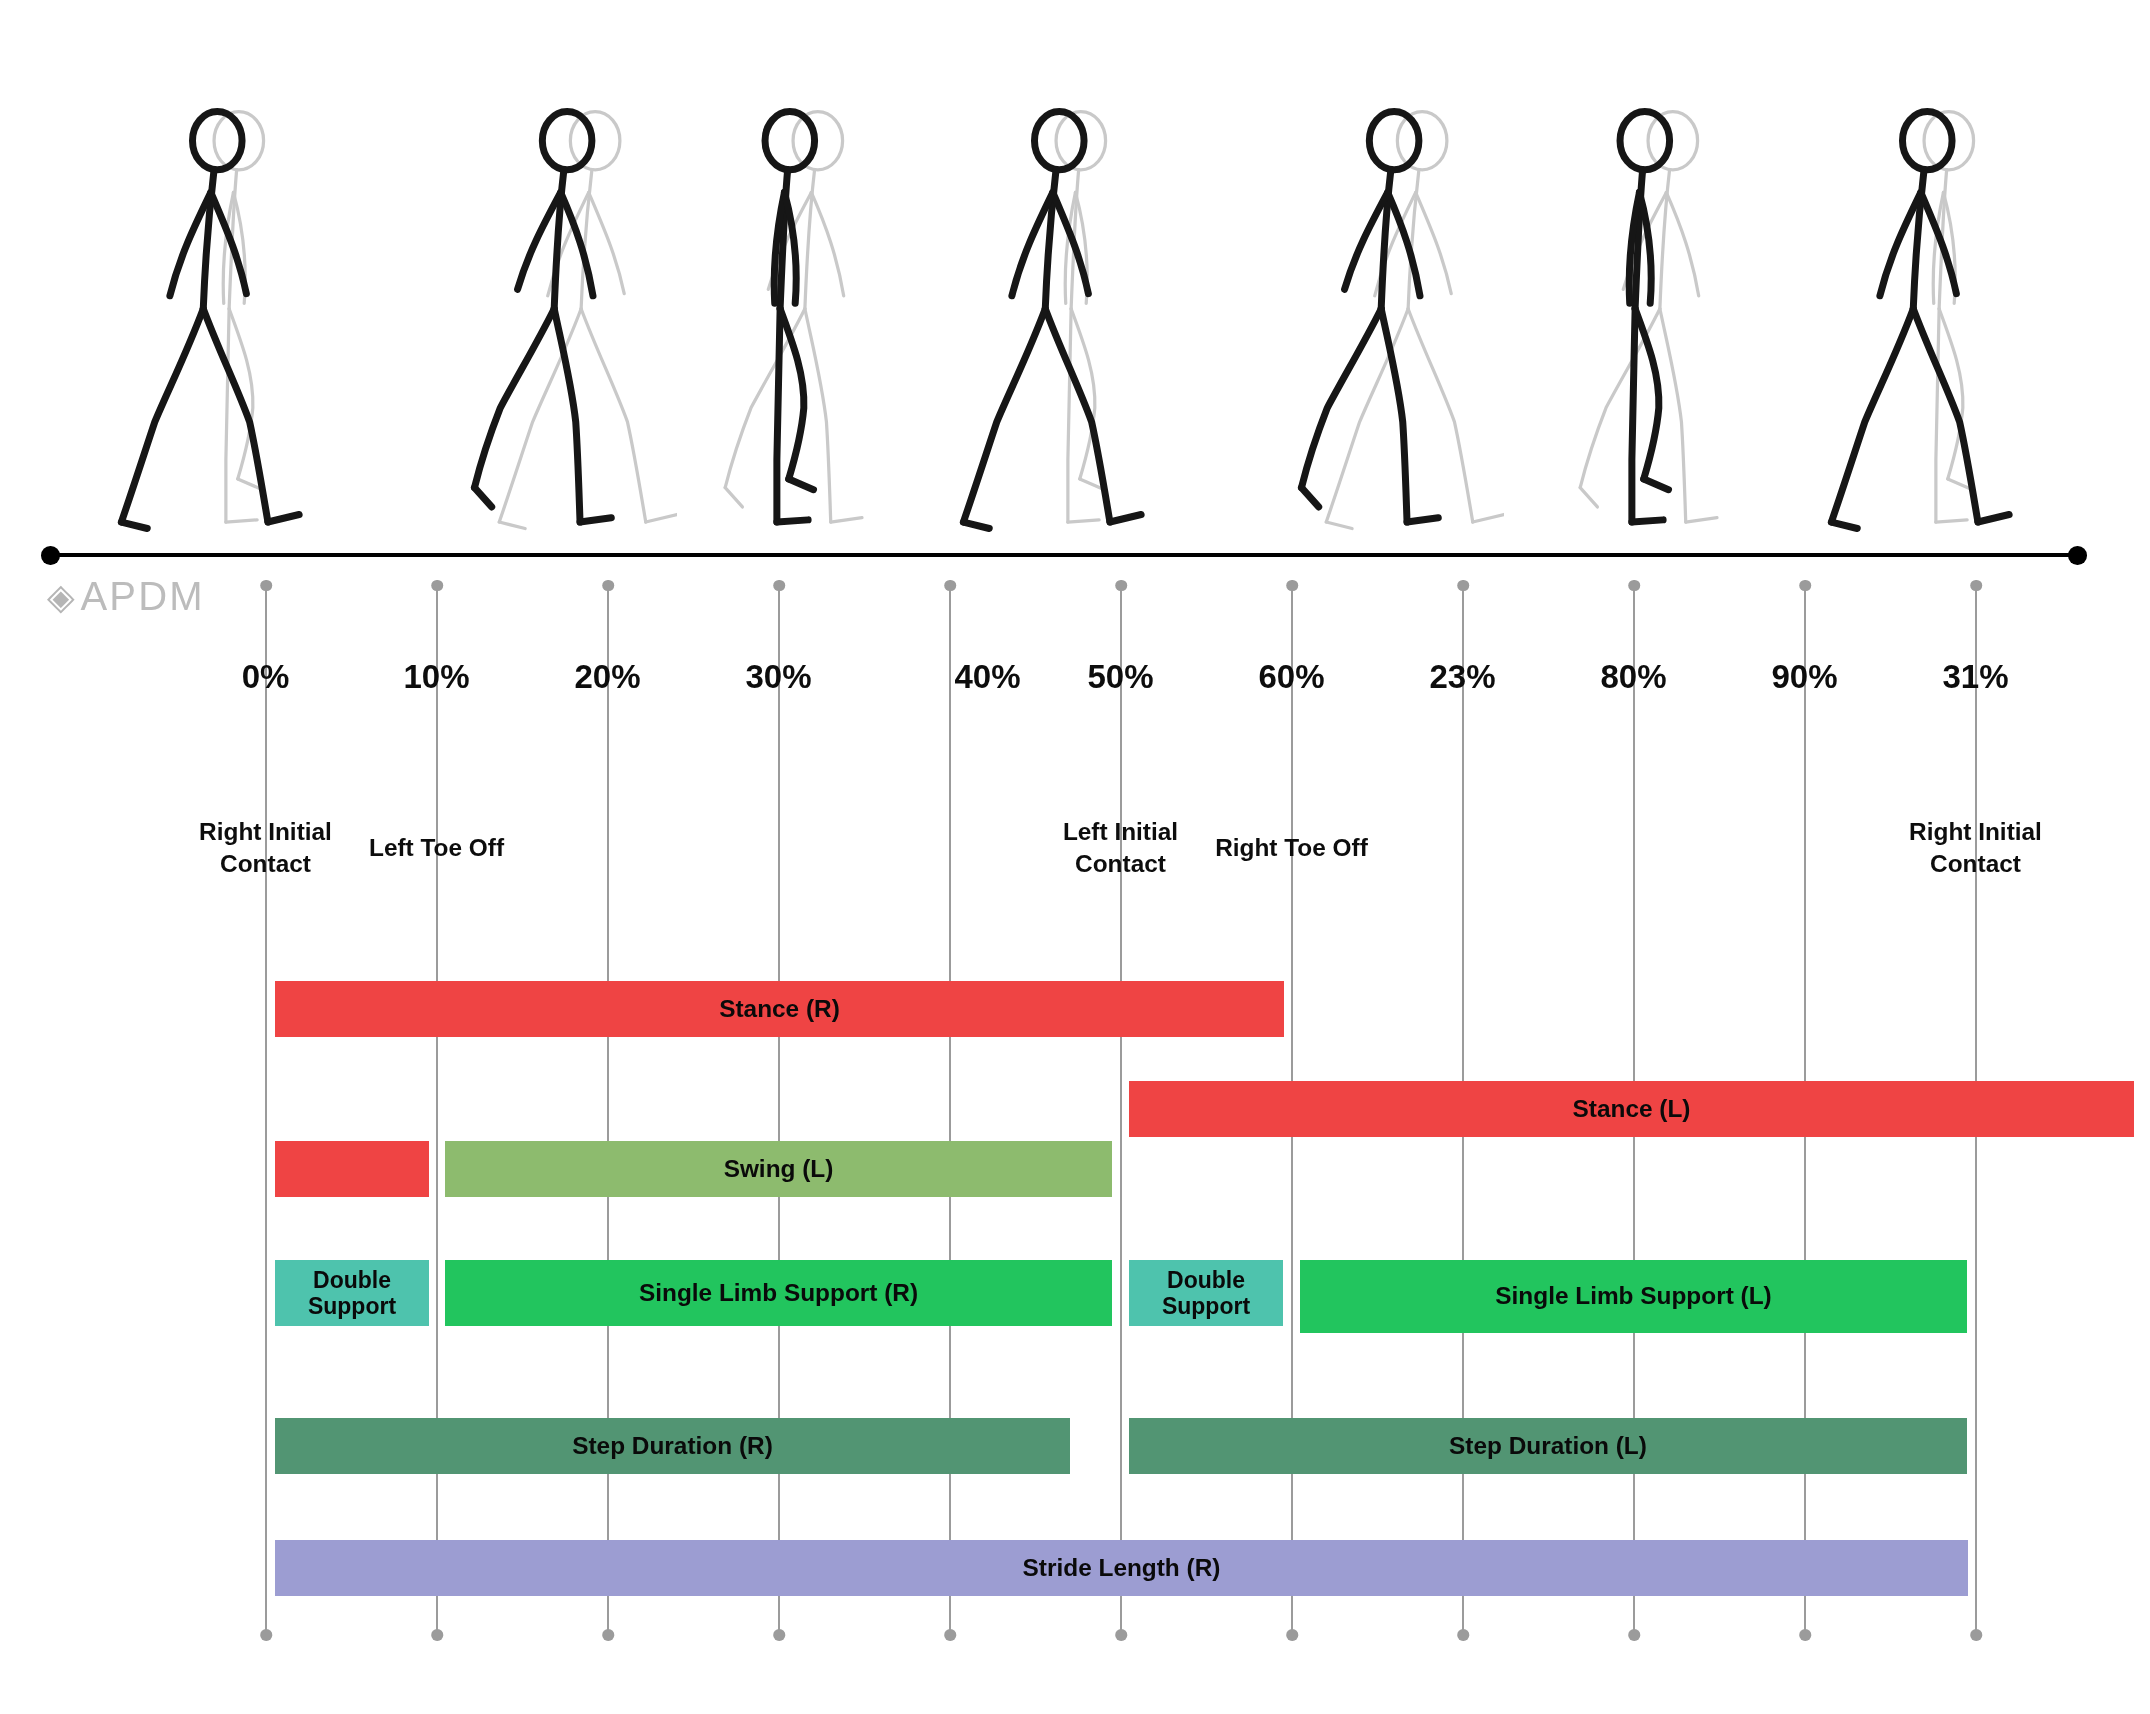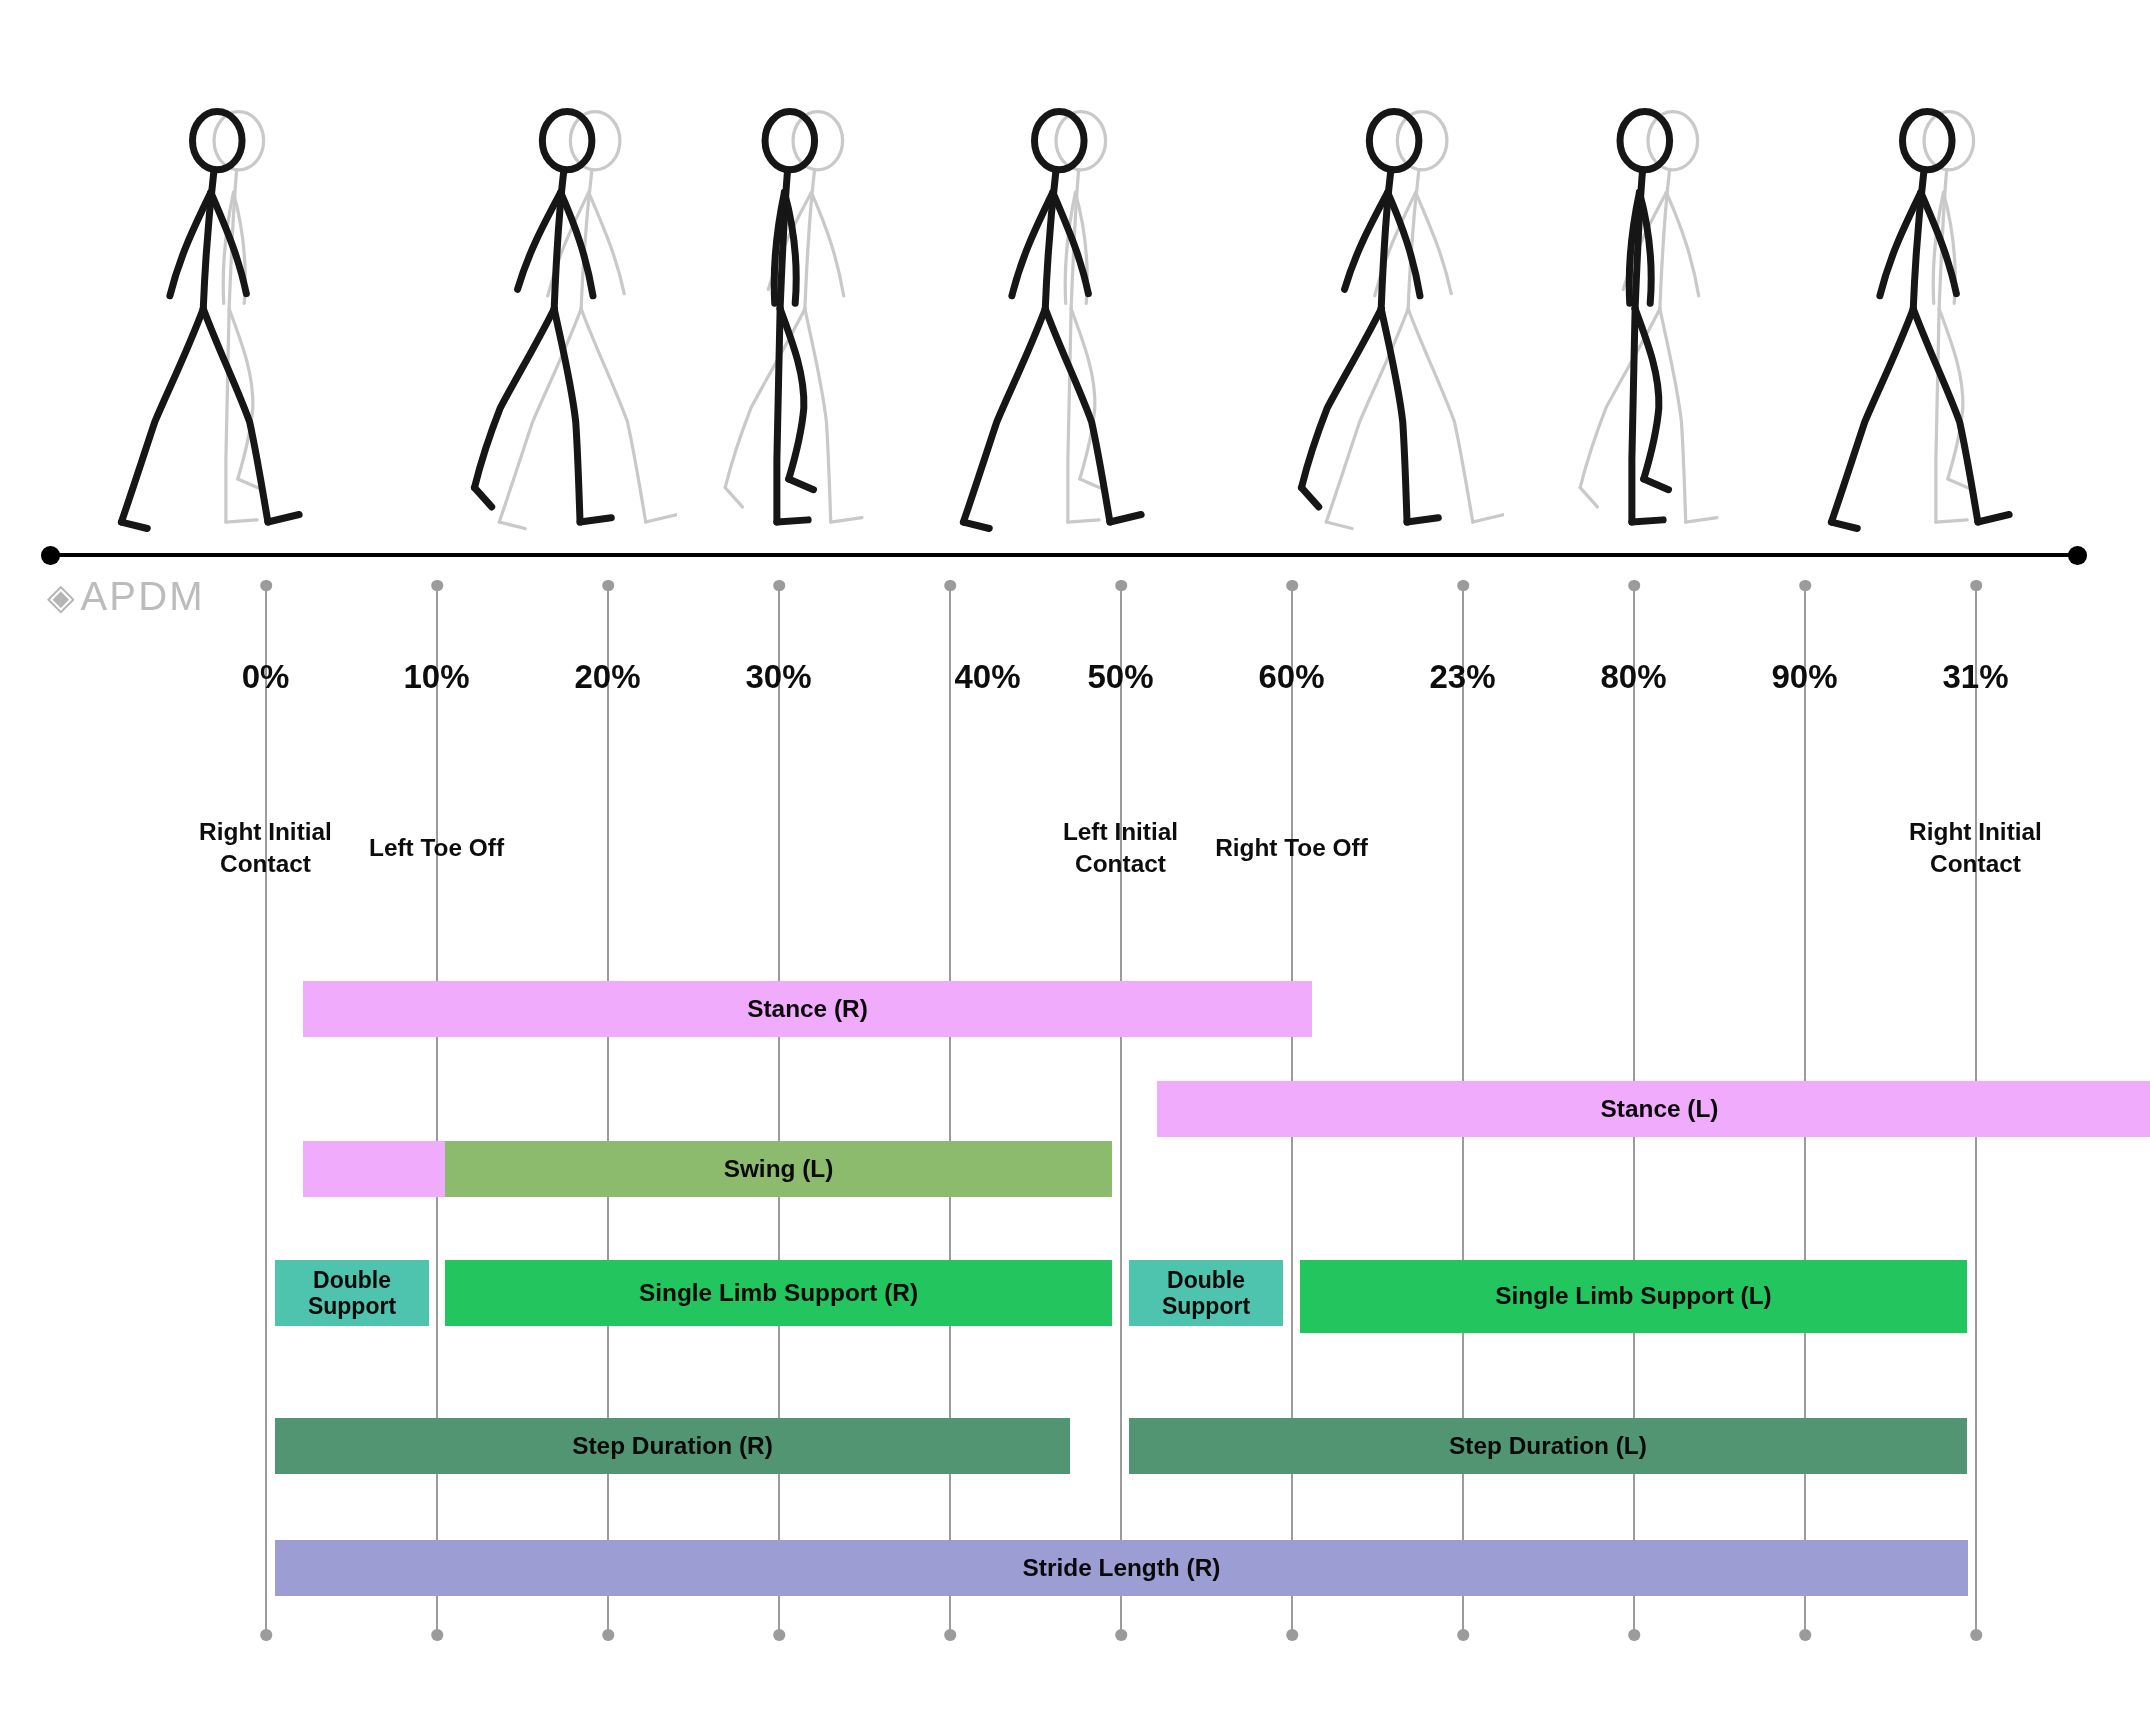--- a/index.html
+++ b/index.html
@@ -28,21 +28,21 @@
           font-size:33px; font-weight:bold; color:#0d0d0d; z-index:2; }
 
   
   .event { position:absolute; width:301px; text-align:center; font-size:24.4px; font-weight:bold;
            color:#0d0d0d; white-space:pre-line; line-height:1.3; z-index:2; }
 
   
   .bar { position:absolute; display:flex; align-items:center; justify-content:center;
          font-weight:bold; font-size:24.4px; color:#0a0a0a; text-align:center;
          white-space:pre-line; line-height:1.15; z-index:2; }
-  .c-blue   { background:#f0abfc;margin-left:28px; }
+  .c-blue   { background:#ef4444; }
   .c-green  { background:#8dbb6e; }
   .c-teal   { background:#4ec3ad; }
   .c-mauve  { background:#22c55e; }
   .c-dgreen { background:#529573; }
   .c-lav    { background:#9c9dd2; }
 
   
   .figure { position:absolute; top:83px; width:237px; height:473px; z-index:2; }
   .figure use { fill:none; stroke-linecap:round; stroke-linejoin:round; }
   .figure use.main  { stroke:#161616; stroke-width:6.5; }

